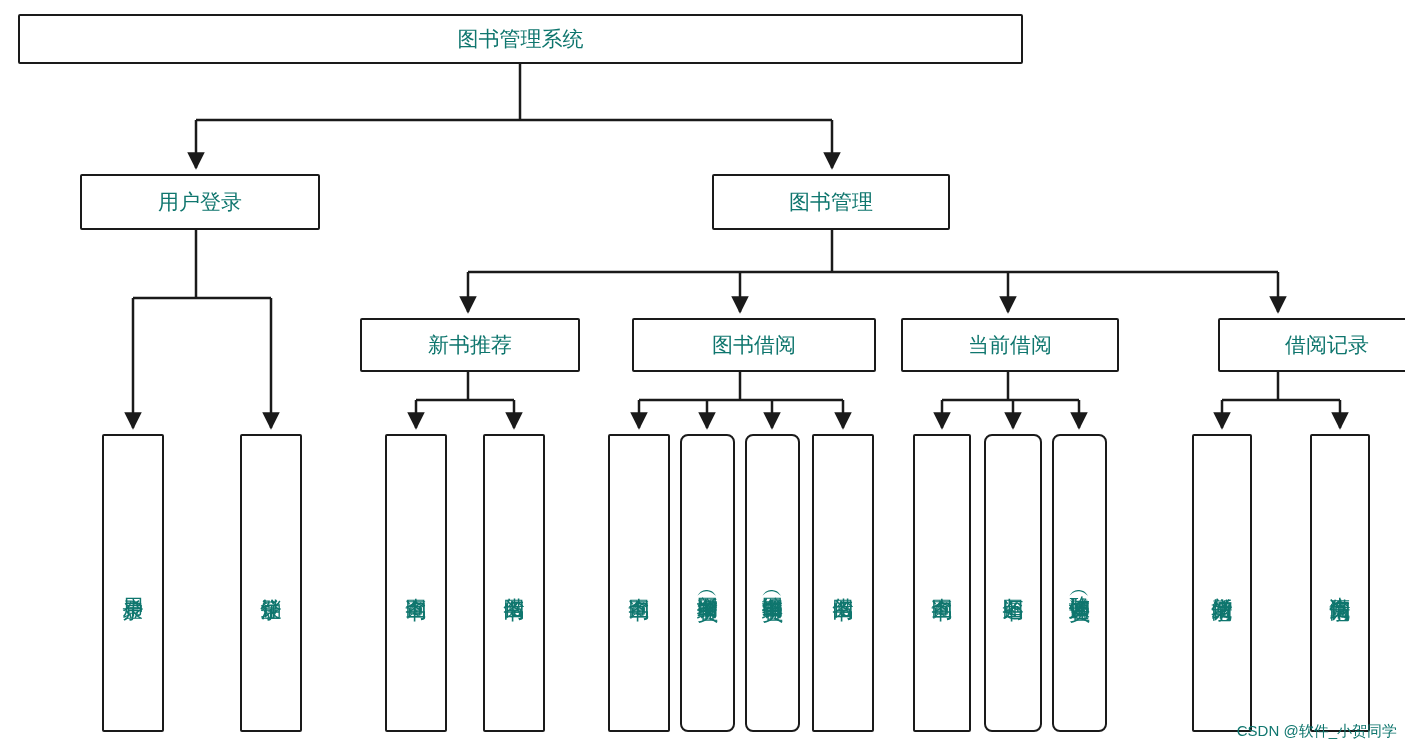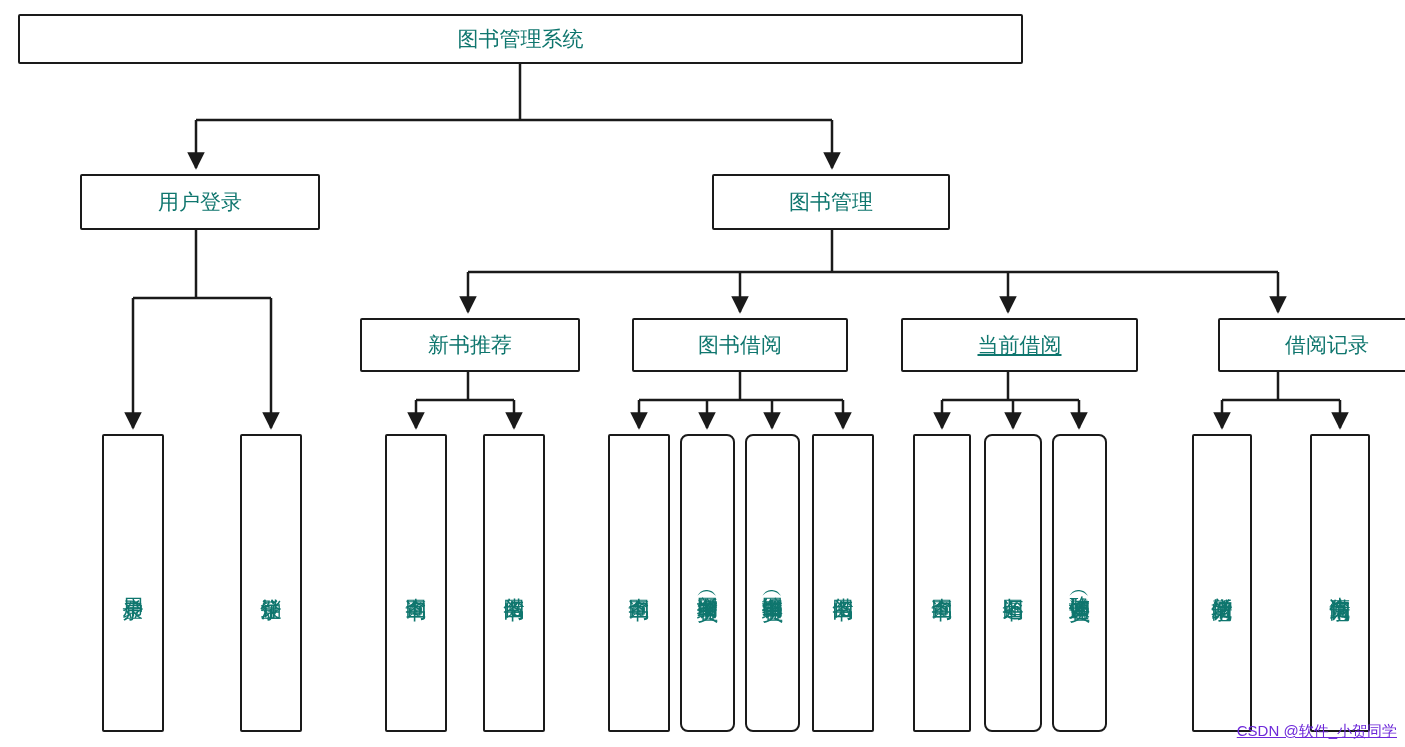--- a/index.html
+++ b/index.html
@@ -49,23 +49,22 @@
     line-height: 1.15;
   }
   .node.rounded {
     border-radius: 8px;
   }
   .watermark {
     position: absolute;
     right: 8px;
     bottom: 6px;
     font-size: 15px;
-    color: #6d28d9;
+    color: #0f766e;
     white-space: nowrap;
-    text-decoration: underline;
   }
 </style>
 </head>
 <body>
 
 <div id="canvas">
 
   <svg class="edges" viewBox="0 0 1405 747">
     <defs>
       <marker id="arrow" viewBox="0 0 10 10" refX="9" refY="5" markerWidth="7" markerHeight="7" orient="auto-start-reverse">
@@ -123,24 +122,24 @@
   <div class="node" style="left:80px; top:174px; width:240px; height:56px;">
     <span>用户登录</span>
   </div>
   <div class="node" style="left:712px; top:174px; width:238px; height:56px;">
     <span>图书管理</span>
   </div>
 
   <div class="node" style="left:360px; top:318px; width:220px; height:54px;align-items:center;">
     <span>新书推荐</span>
   </div>
-  <div class="node" style="left:632px; top:318px; width:216px; height:54px;">
+  <div class="node" style="left:632px; top:318px; width:244px; height:54px;">
     <span>图书借阅</span>
   </div>
-  <div class="node" style="left:901px; top:318px; width:237px; height:54px;text-decoration:underline;">
+  <div class="node" style="left:901px; top:318px; width:218px; height:54px;">
     <span>当前借阅</span>
   </div>
   <div class="node" style="left:1170px; top:318px; width:218px; height:54px;margin-left:48px;">
     <span>借阅记录</span>
   </div>
 
   <div class="node vertical" style="left:102px; top:434px; width:62px; height:298px;">
     <span>用户登录</span>
   </div>
   <div class="node vertical" style="left:240px; top:434px; width:62px; height:298px;">

